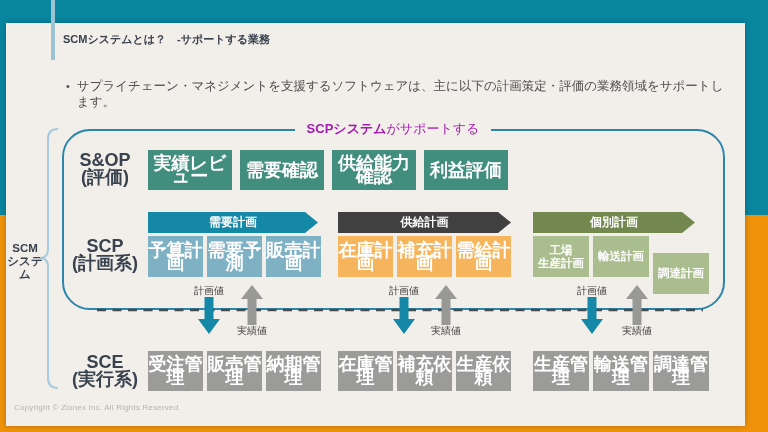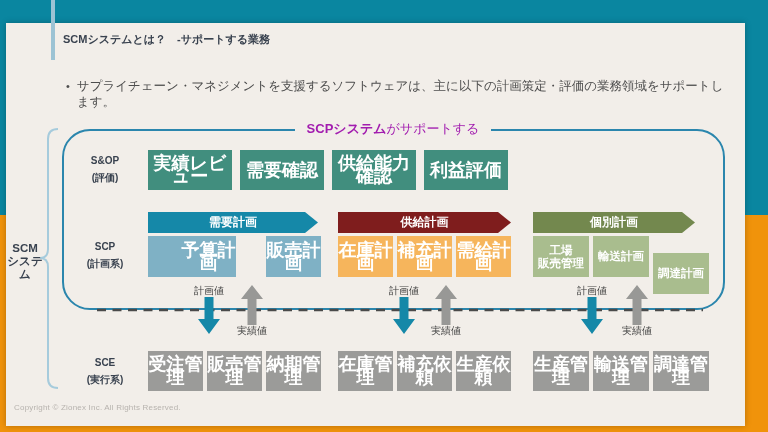--- a/index.html
+++ b/index.html
@@ -28,36 +28,36 @@
     position:absolute;left:62px;top:129px;width:659px;height:177px;
     border:2px solid #2b86ad;border-radius:28px;background:transparent;
   }
   .rect-label{
     position:absolute;left:295px;top:120px;width:196px;height:18px;line-height:18px;
     background:#f2eee9;text-align:center;font-size:13px;color:#a21caf;z-index:3;
   }
   .rect-label .b{font-weight:bold;}
   .row-label{
     position:absolute;width:86px;text-align:center;
-    font-size:10px;font-weight:bold;color:#39424f;line-height:17px;
+    font-size:18px;font-weight:bold;color:#39424f;line-height:17px;
   }
   .diagram-box{
     position:absolute;display:flex;align-items:center;justify-content:center;
     color:#fff;font-size:18px;font-weight:600;text-align:center;
     white-space:pre-line;line-height:13px;
   }
   .sop-box{background:#418e7e;top:150px;height:40px;width:84px;}
   .banner{
     position:absolute;top:212px;height:21px;line-height:21px;
     color:#fff;font-size:12px;font-weight:bold;text-align:center;
     clip-path:polygon(0 0,calc(100% - 13px) 0,100% 50%,calc(100% - 13px) 100%,0 100%);
     padding-right:0;
   }
   .banner-demand{background:#1588a8;}
-  .banner-supply{background:#7f1d1d;}
+  .banner-supply{background:#404040;}
   .banner-individual{background:#73884e;}
   .scp-box{top:236px;height:41px;}
   .scp-box.g1{background:#7fb1c5;}
   .scp-box.g2{background:#f6b55c;}
   .scp-box.g3{background:#a9bd8e;font-size:11.5px;}
   .sce-box{top:351px;height:40px;background:#9b9b99;}
   .flow-label{
     position:absolute;width:48px;text-align:center;
     font-size:10px;color:#3f3f3f;z-index:4;
   }
@@ -108,27 +108,28 @@
 
   <div class="diagram-box sop-box" style="left:148px;">実績レビュー</div>
   <div class="diagram-box sop-box" style="left:240px;">需要確認</div>
   <div class="diagram-box sop-box" style="left:332px;">供給能力確認</div>
   <div class="diagram-box sop-box" style="left:424px;">利益評価</div>
 
   <div class="banner banner-demand" style="left:148px;width:170px;">需要計画</div>
   <div class="banner banner-supply" style="left:338px;width:173px;">供給計画</div>
   <div class="banner banner-individual" style="left:533px;width:162px;">個別計画</div>
 
-  <div class="diagram-box scp-box g1" style="left:148px;width:55px;padding-left:33px;">予算計画</div>
+  <div class="diagram-box scp-box g1" style="left:148px;width:55px;">予算計画</div>
+  <div class="diagram-box scp-box g1" style="left:207px;width:55px;">需要予測</div>
   <div class="diagram-box scp-box g1" style="left:266px;width:55px;">販売計画</div>
   <div class="diagram-box scp-box g2" style="left:338px;width:55px;">在庫計画</div>
   <div class="diagram-box scp-box g2" style="left:397px;width:55px;">補充計画</div>
   <div class="diagram-box scp-box g2" style="left:456px;width:55px;">需給計画</div>
   <div class="diagram-box scp-box g3" style="left:533px;width:56px;">工場
-販売管理</div>
+生産計画</div>
   <div class="diagram-box scp-box g3" style="left:593px;width:56px;">輸送計画</div>
   <div class="diagram-box scp-box g3" style="left:653px;width:56px;margin-top:17px;">調達計画</div>
 
   <div class="diagram-box sce-box" style="left:148px;width:55px;">受注管理</div>
   <div class="diagram-box sce-box" style="left:207px;width:55px;">販売管理</div>
   <div class="diagram-box sce-box" style="left:266px;width:55px;">納期管理</div>
   <div class="diagram-box sce-box" style="left:338px;width:55px;">在庫管理</div>
   <div class="diagram-box sce-box" style="left:397px;width:55px;">補充依頼</div>
   <div class="diagram-box sce-box" style="left:456px;width:55px;">生産依頼</div>
   <div class="diagram-box sce-box" style="left:533px;width:56px;">生産管理</div>

